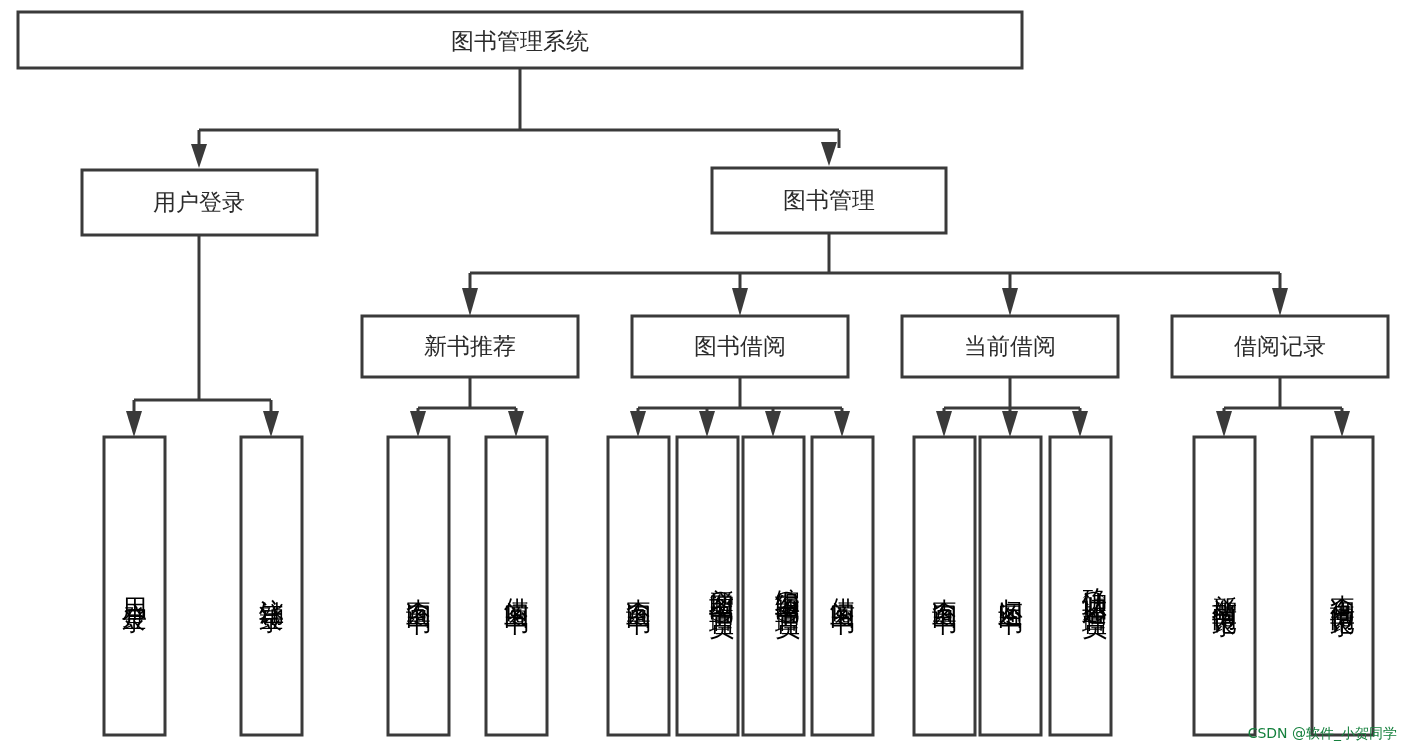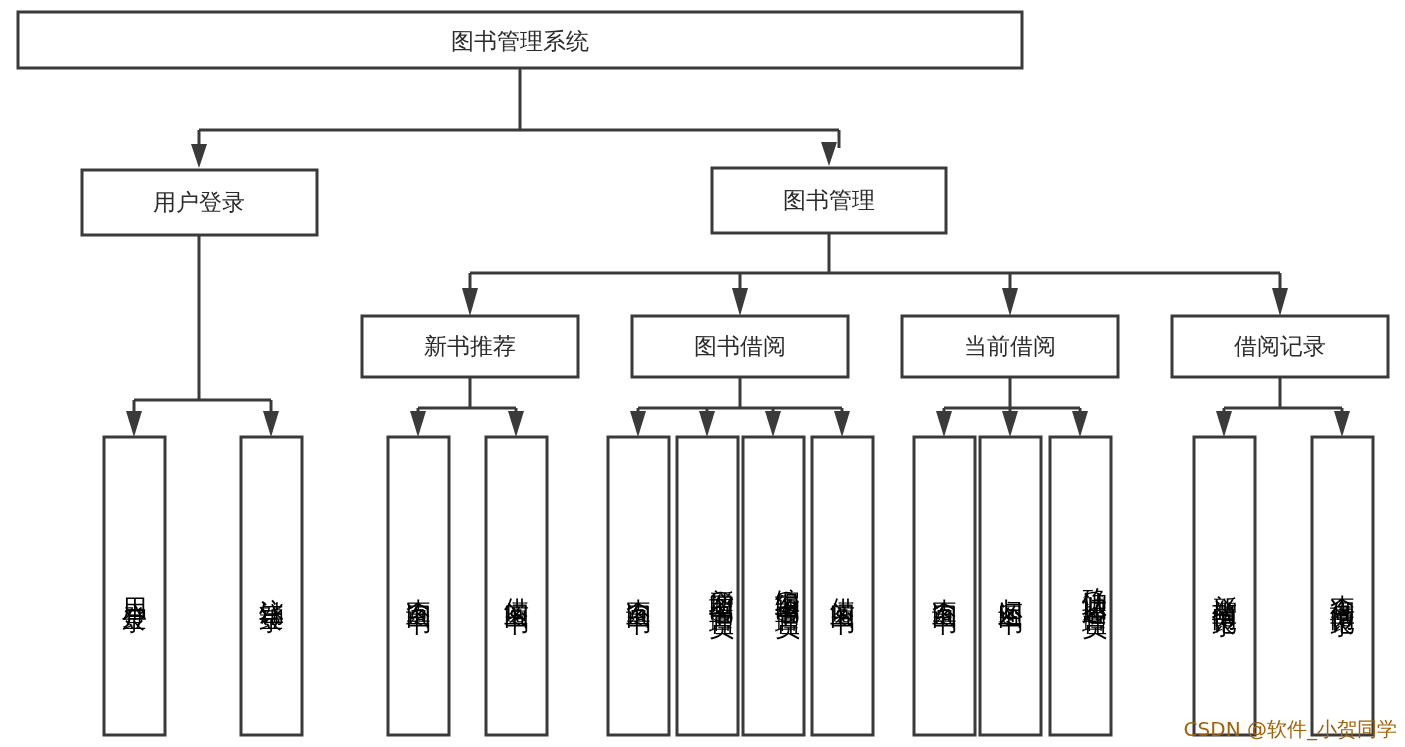--- a/index.html
+++ b/index.html
@@ -53,22 +53,22 @@
   }
   .arrow-head {
     fill: #3a3a3a;
     stroke: none;
   }
   .watermark {
     position: absolute;
     right: 8px;
     bottom: 4px;
     font-family: "DejaVu Sans", "Liberation Sans", sans-serif;
-    font-size: 20px;
-    color: #a16207;
+    font-size: 14px;
+    color: #15803d;
     white-space: nowrap;
     user-select: none;
   }
 </style>
 </head>
 <body>
 
 <div id="canvas">
 
   <svg class="diagram" viewBox="0 0 1405 747">

